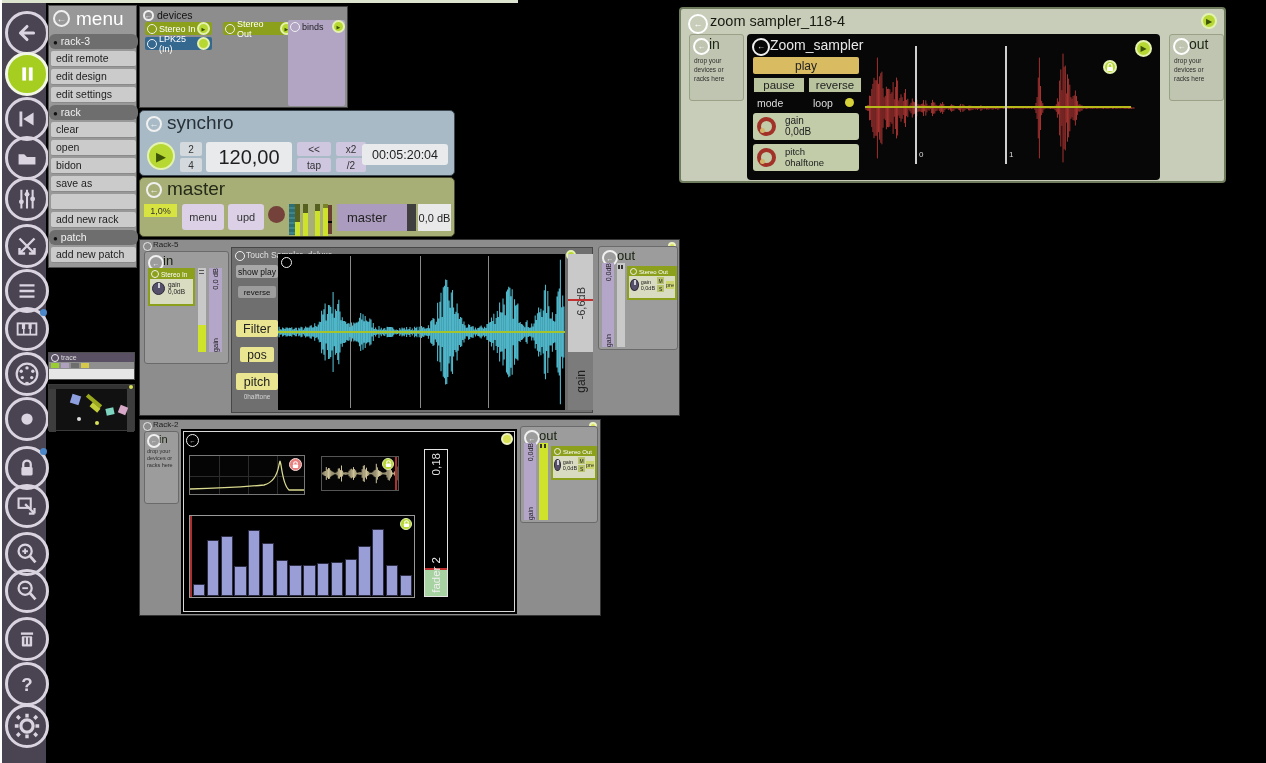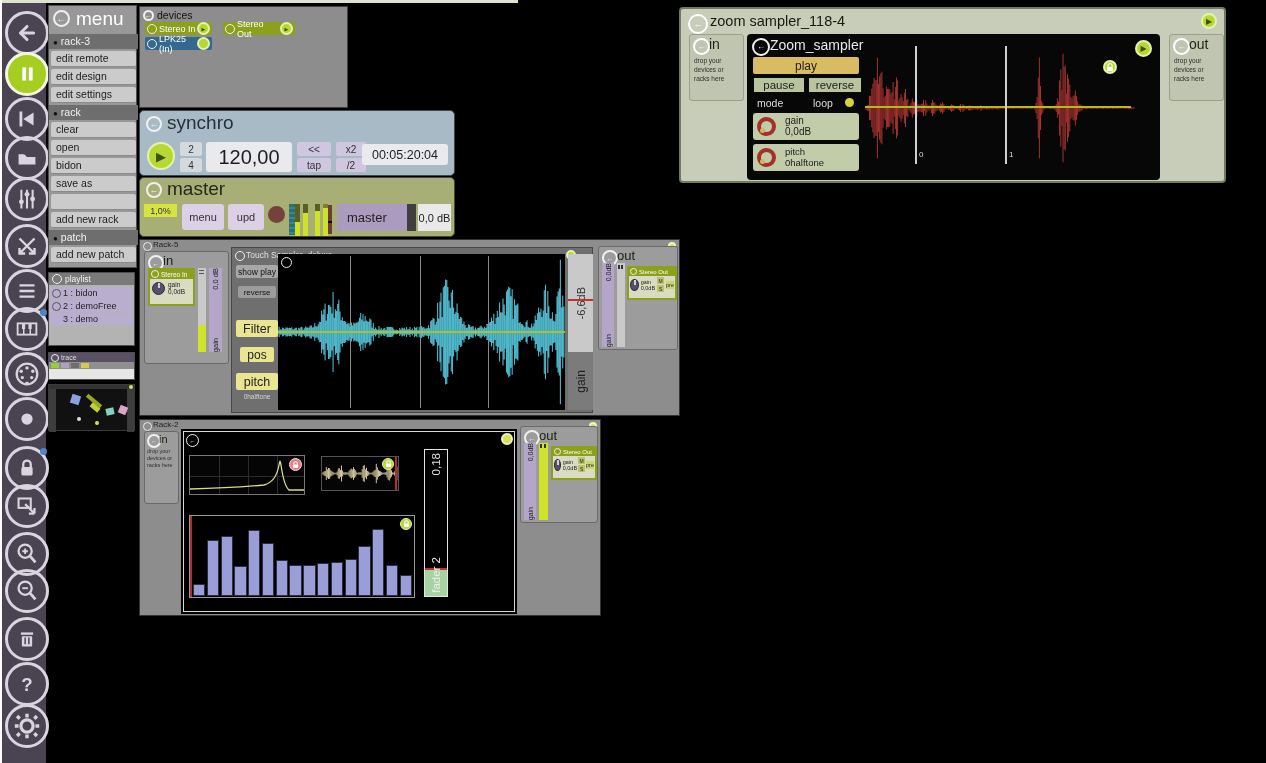--- a/index.html
+++ b/index.html
@@ -11,21 +11,21 @@
         color:#f0f0f0;line-height:1;}
   .ring.dark{border-color:#e8e8e8;color:#e8e8e8;}
   .gdot{background:#b7d832;border:2px solid #e4f2b0;border-radius:50%;display:flex;align-items:center;justify-content:center;color:#3c5207;}
   .ydot{background:#d9e157;border:2px solid #eef4c0;border-radius:50%;}
   .lockdot{border-radius:50%;display:flex;align-items:center;justify-content:center;}
   .sb-btn{position:absolute;left:3px;width:38px;height:38px;border:3px solid #d9d4df;border-radius:50%;
           display:flex;align-items:center;justify-content:center;}
   .sb-badge{position:absolute;width:7px;height:7px;border-radius:50%;background:#4a86c8;right:-1px;top:-1px;}
   .mrow-btn{height:15px;background:#cbcbcb;border-radius:2px;margin:0 2px 2px 2px;font-size:10.5px;color:#1d1d1d;
             line-height:15px;padding-left:5px;border-bottom:1px solid #8a8a8a;}
-  .mrow-sec{height:15px;background:#6e6e6e;margin:0 0 2px 0;font-size:10.5px;color:#f2f2f2;line-height:15px;padding-left:4px;}
+  .mrow-sec{height:15px;background:#6e6e6e;margin:0 0 2px 0;font-size:10.5px;color:#f2f2f2;line-height:15px;padding-left:4px;border-radius:6px;}
   .mrow-sec .bullet{color:#111;margin-right:3px;font-size:8px;}
   .prow{height:12px;background:#b9aed0;margin:1px 1px 0 1px;font-size:9px;color:#222;line-height:12px;display:flex;align-items:center;}
   .pill{display:flex;align-items:center;border-radius:2px;color:#fff;font-size:9px;padding:0 2px;height:13px;}
   .btn{display:flex;align-items:center;justify-content:center;box-sizing:border-box;}
   .bar{background:#9a9ed6;border:1px solid #2c2c44;box-sizing:border-box;}
   .knob{border-radius:50%;background:#57506b;border:1px solid #2e2a38;position:relative;}
   .knob:after{content:"";position:absolute;left:45%;top:8%;width:2px;height:5px;background:#cfd0d8;}
   .rknob{border-radius:50%;border:4.5px solid #a23227;position:relative;box-sizing:border-box;}
   .rknob:after{content:"";position:absolute;width:5px;height:5px;border-radius:50%;background:#d2b469;left:-1px;bottom:-1px;}
   .tick{position:absolute;background:#555;}
@@ -166,40 +166,20 @@
         <div class="mrow-btn">open</div>
         <div class="mrow-btn">bidon</div>
         <div class="mrow-btn">save as</div>
         <div class="mrow-btn"></div>
         <div class="mrow-btn">add new rack</div>
         <div class="mrow-sec"><span class="bullet">●</span><span>patch</span></div>
         <div class="mrow-btn">add new patch</div>
       </div>
   </div>
 
-  <div class="abs" style="left:48px;top:272px;width:87px;height:74px;background:#b3b3b3;border:1px solid #4e4e4e;">
-    <div class="abs" style="left:0;top:0;width:100%;height:12px;background:#7a7a7a;display:flex;align-items:center;">
-      <span class="ring" style="width:8px;height:8px;margin:0 3px;border-width:1.5px;"></span>
-      <span style="font-size:8.5px;color:#f2f2f2;">playlist</span>
-    </div>
-    <div id="playlist-items" class="abs" style="left:0;top:13px;width:100%;">
-        <div class="prow">
-          <span class="ring dark" style="width:7px;height:7px;border-width:1px;border-color:#555;margin:0 2px;"></span>
-          <span>1 : bidon</span>
-        </div>
-        <div class="prow">
-          <span class="ring dark" style="width:7px;height:7px;border-width:1px;border-color:#555;margin:0 2px;"></span>
-          <span>2 : demoFree</span>
-        </div>
-        <div class="prow">
-          <span style="width:13px;"></span>
-          <span>3 : demo</span>
-        </div>
-      </div>
-  </div>
 
   <div class="abs" style="left:48px;top:352px;width:87px;height:28px;background:#e6e6e6;border:1px solid #4e4e4e;">
     <div class="abs" style="left:0;top:0;width:100%;height:9px;background:#595064;display:flex;align-items:center;">
       <span class="ring" style="width:6px;height:6px;margin:0 2px;border-width:1px;"></span>
       <span style="font-size:7px;color:#ddd;">trace</span>
     </div>
     <div class="abs" style="left:0;top:9px;width:100%;height:7px;background:#8f8f8f;">
       <span class="abs" style="left:2px;top:1px;width:8px;height:5px;background:#9acd32;"></span>
       <span class="abs" style="left:12px;top:1px;width:8px;height:5px;background:#b0a0c0;"></span>
       <span class="abs" style="left:22px;top:1px;width:8px;height:5px;background:#6e6e6e;"></span>
@@ -237,20 +217,29 @@
       <span class="ring" style="width:8px;height:8px;border-width:1.5px;margin-right:2px;"></span>
       <span style="flex:1;">Stereo Out</span>
       <span class="gdot" style="width:9px;height:9px;font-size:5px;">
           <i style="font-style:normal;">▶</i>
         </span>
     </div>
     <div class="abs pill" style="left:5px;top:30px;width:67px;background:#34688f;">
       <span class="ring" style="width:8px;height:8px;border-width:1.5px;margin-right:2px;"></span>
       <span style="flex:1;">LPK25 (In)</span>
       <span class="gdot" style="width:9px;height:9px;font-size:5px;"></span>
+    </div>
+    <div class="abs" style="left:148px;top:13px;width:57px;height:86px;background:#b2a5c4;border-radius:2px;">
+      <div style="display:flex;align-items:center;height:13px;">
+        <span class="ring" style="width:8px;height:8px;border-width:1.5px;margin:0 2px;"></span>
+        <span style="font-size:9px;color:#222;flex:1;">binds</span>
+        <span class="gdot" style="width:9px;height:9px;font-size:5px;">
+            <i style="font-style:normal;">▶</i>
+          </span>
+      </div>
     </div>
   </div>
 
   <div class="abs" style="left:139px;top:110px;width:316px;height:66px;background:#a8bac6;border:1px solid #3c4852;border-radius:5px;">
     <div class="abs ring" style="left:6px;top:5px;width:16px;height:16px;font-size:9px;">
         <span>←</span>
       </div>
     <div class="abs" style="left:27px;top:1px;font-size:19px;color:#27313a;">synchro</div>
     <div class="abs gdot" style="left:7px;top:31px;width:28px;height:28px;font-size:13px;">
         <i style="font-style:normal;">▶</i>

